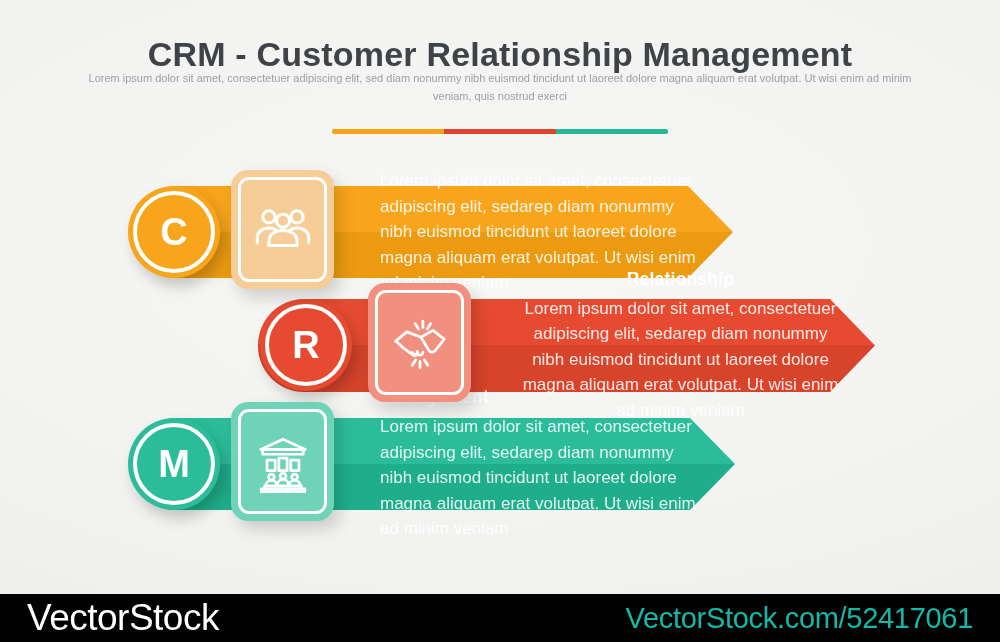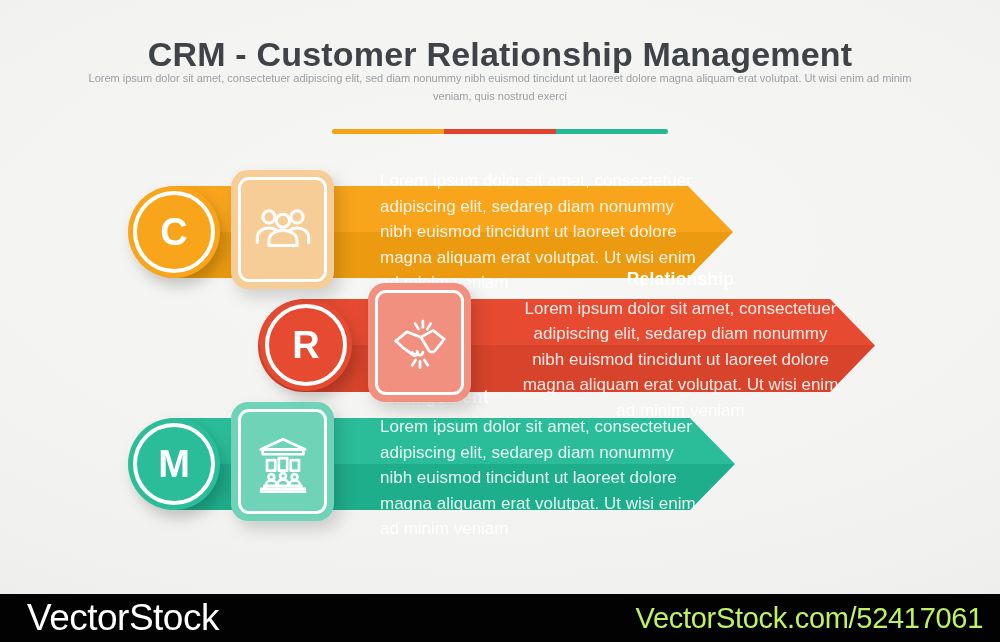--- a/index.html
+++ b/index.html
@@ -45,21 +45,21 @@
   .r1 .circle{left:128px;top:186px;} .r1 .sq{left:231px;top:170px;}
   .r2{--textx:260px;} .r2 .banner{left:258px;top:299px;width:572px;height:93px;text-align:center;}
   .r2 .circle{left:260px;top:299px;} .r2 .sq{left:368px;top:283px;}
   .r3{--textx:250px;} .r3 .banner{left:130px;top:418px;width:560px;height:92px;}
   .r3 .circle{left:128px;top:418px;} .r3 .sq{left:231px;top:402px;}
 
   
   .footer{position:absolute;left:0;bottom:0;width:100%;height:48px;background:#020202;
           display:flex;align-items:center;justify-content:space-between;z-index:10;}
   .brand{margin-left:27px;font-size:37px;font-weight:500;color:#fff;letter-spacing:-.5px;}
-  .credit{margin-right:17px;font-size:29px;font-weight:400;color:#bef264;letter-spacing:-.3px;}
+  .credit{margin-right:27px;font-size:29px;font-weight:400;color:#14b8a6;letter-spacing:-.3px;}
 </style>
 </head>
 <body>
 
 <div class="stage">
 
   <div class="hdr-title">CRM - Customer Relationship Management</div>
   <div class="hdr-sub">Lorem ipsum dolor sit amet, consectetuer adipiscing elit, sed diam nonummy nibh euismod tincidunt ut laoreet dolore magna aliquam erat volutpat. Ut wisi enim ad minim veniam, quis nostrud exerci</div>
   <div class="divider">
     <span style="background: rgb(246, 164, 23);"></span>

